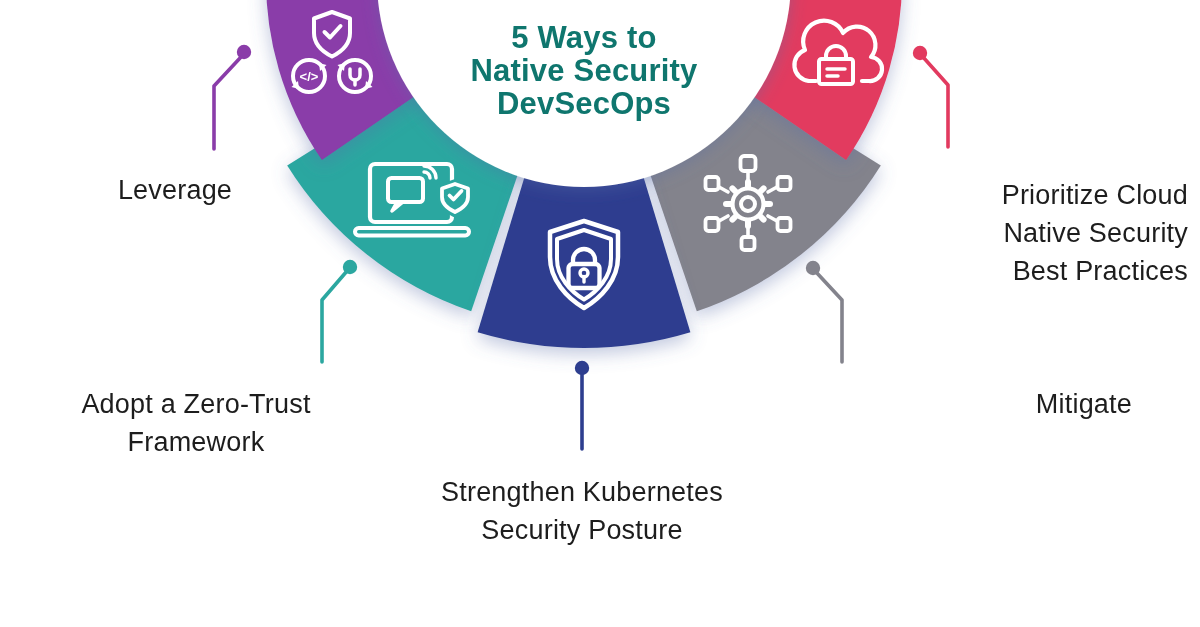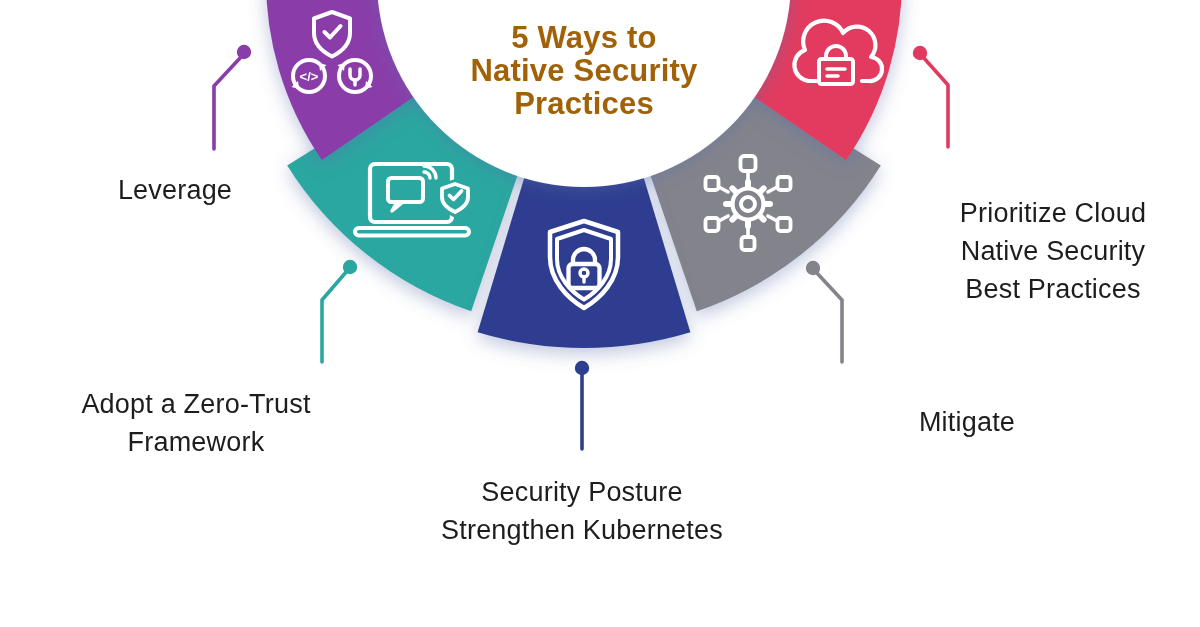--- a/index.html
+++ b/index.html
@@ -7,23 +7,23 @@
          font-family:"Liberation Sans",sans-serif;}
   #fan{position:absolute;left:0;top:0;}
   .wedge{stroke:none;}
   .ic{fill:none;stroke:#fff;stroke-linecap:round;stroke-linejoin:round;}
   .ic-fill{fill:#fff;stroke:none;}
   .conn{fill:none;stroke:currentColor;stroke-width:3.6;stroke-linecap:round;stroke-linejoin:round;}
   .dot{fill:currentColor;stroke:none;}
   .label{position:absolute;font-size:27px;line-height:38px;font-weight:400;color:#1d1d1d;letter-spacing:.2px;}
   .label.center{text-align:center;}
   .label.right{text-align:center;}
-  .label.left{text-align:center;margin-top:18px;}
+  .label.left{text-align:right;}
   #title{position:absolute;left:414px;top:21px;width:340px;text-align:center;
-         font-size:31px;line-height:33px;font-weight:700;color:#a16207;letter-spacing:.2px;}
+         font-size:31px;line-height:33px;font-weight:700;color:#0f766e;letter-spacing:.2px;}
   .code-glyph{font-family:"Liberation Sans",sans-serif;font-weight:700;font-size:13px;fill:#fff;stroke:none;}
 </style>
 </head>
 <body>
 
 <div id="stage">
 
   <svg id="fan" width="1200" height="627" viewBox="0 0 1200 627">
     <defs>
       <filter id="wshadow" x="-30%" y="-30%" width="160%" height="160%">
@@ -136,35 +136,35 @@
     </g>
     <g color="#E23A5F">
       <circle class="dot" cx="920" cy="53" r="7.2"></circle>
       <polyline class="conn" points="923,57 948,85 948,147"></polyline>
     </g>
   </svg>
 
   <div id="title">
     <div>5 Ways to</div>
     <div>Native Security</div>
-    <div>Practices</div>
+    <div>DevSecOps</div>
   </div>
 
   <div class="label center" style="left:60px;top:171px;width:230px;">
     <div>Leverage</div>
   </div>
 
   <div class="label right" style="left:45px;top:385px;width:302px;">
     <div>Adopt a Zero-Trust</div>
     <div>Framework</div>
   </div>
 
   <div class="label center" style="left:402px;top:473px;width:360px;">
+    <div>Strengthen Kubernetes</div>
     <div>Security Posture</div>
-    <div>Strengthen Kubernetes</div>
   </div>
 
   <div class="label left" style="left:802px;top:385px;width:330px;">
     <div>Mitigate</div>
   </div>
 
   <div class="label left" style="left:918px;top:176px;width:270px;">
     <div>Prioritize Cloud</div>
     <div>Native Security</div>
     <div>Best Practices</div>

